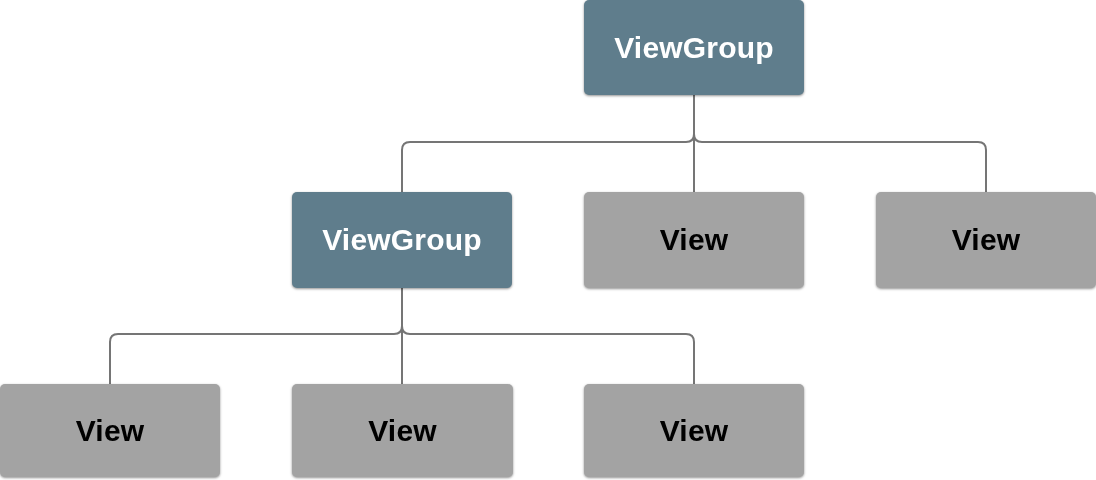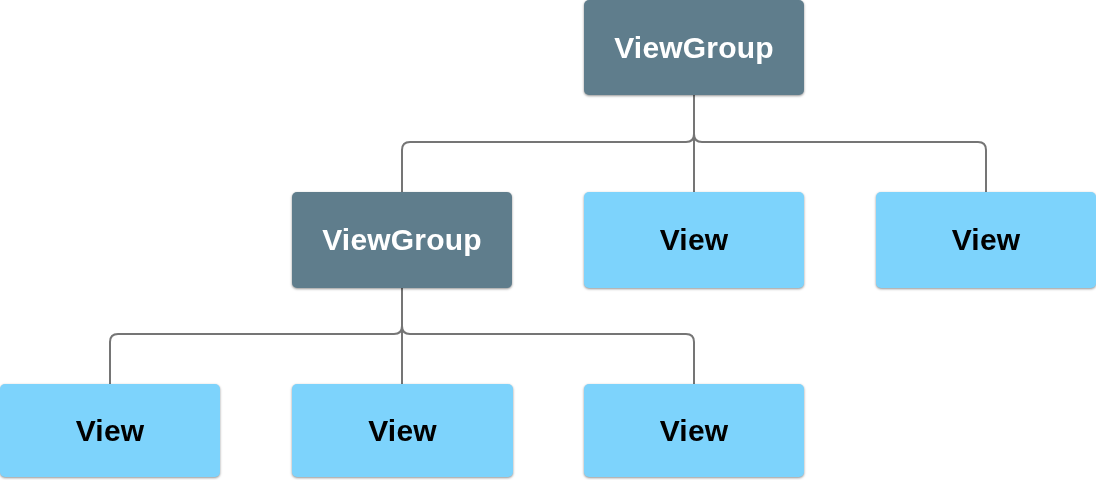--- a/index.html
+++ b/index.html
@@ -36,21 +36,21 @@
     font-weight: bold;
     font-size: 30px;
     letter-spacing: 0.2px;
     box-shadow: 0 1px 3px rgba(0,0,0,0.28), 0 1px 2px rgba(0,0,0,0.18);
   }
   .node.group {
     background: #5f7d8c;
     color: #ffffff;
   }
   .node.view {
-    background: #7dd3fc;
+    background: #a3a3a3;
     color: #000000;
   }
   
   #node-root      { left: 584px; top: 0px;   width: 220px; height: 95px; }
   #node-l2-group  { left: 292px; top: 192px; width: 220px; height: 96px; }
   #node-l2-view1  { left: 584px; top: 192px; width: 220px; height: 96px; }
   #node-l2-view2  { left: 876px; top: 192px; width: 220px; height: 96px; }
   #node-l3-view1  { left: 0px;   top: 384px; width: 220px; height: 93px; }
   #node-l3-view2  { left: 292px; top: 384px; width: 221px; height: 93px; }
   #node-l3-view3  { left: 584px; top: 384px; width: 220px; height: 93px; }

